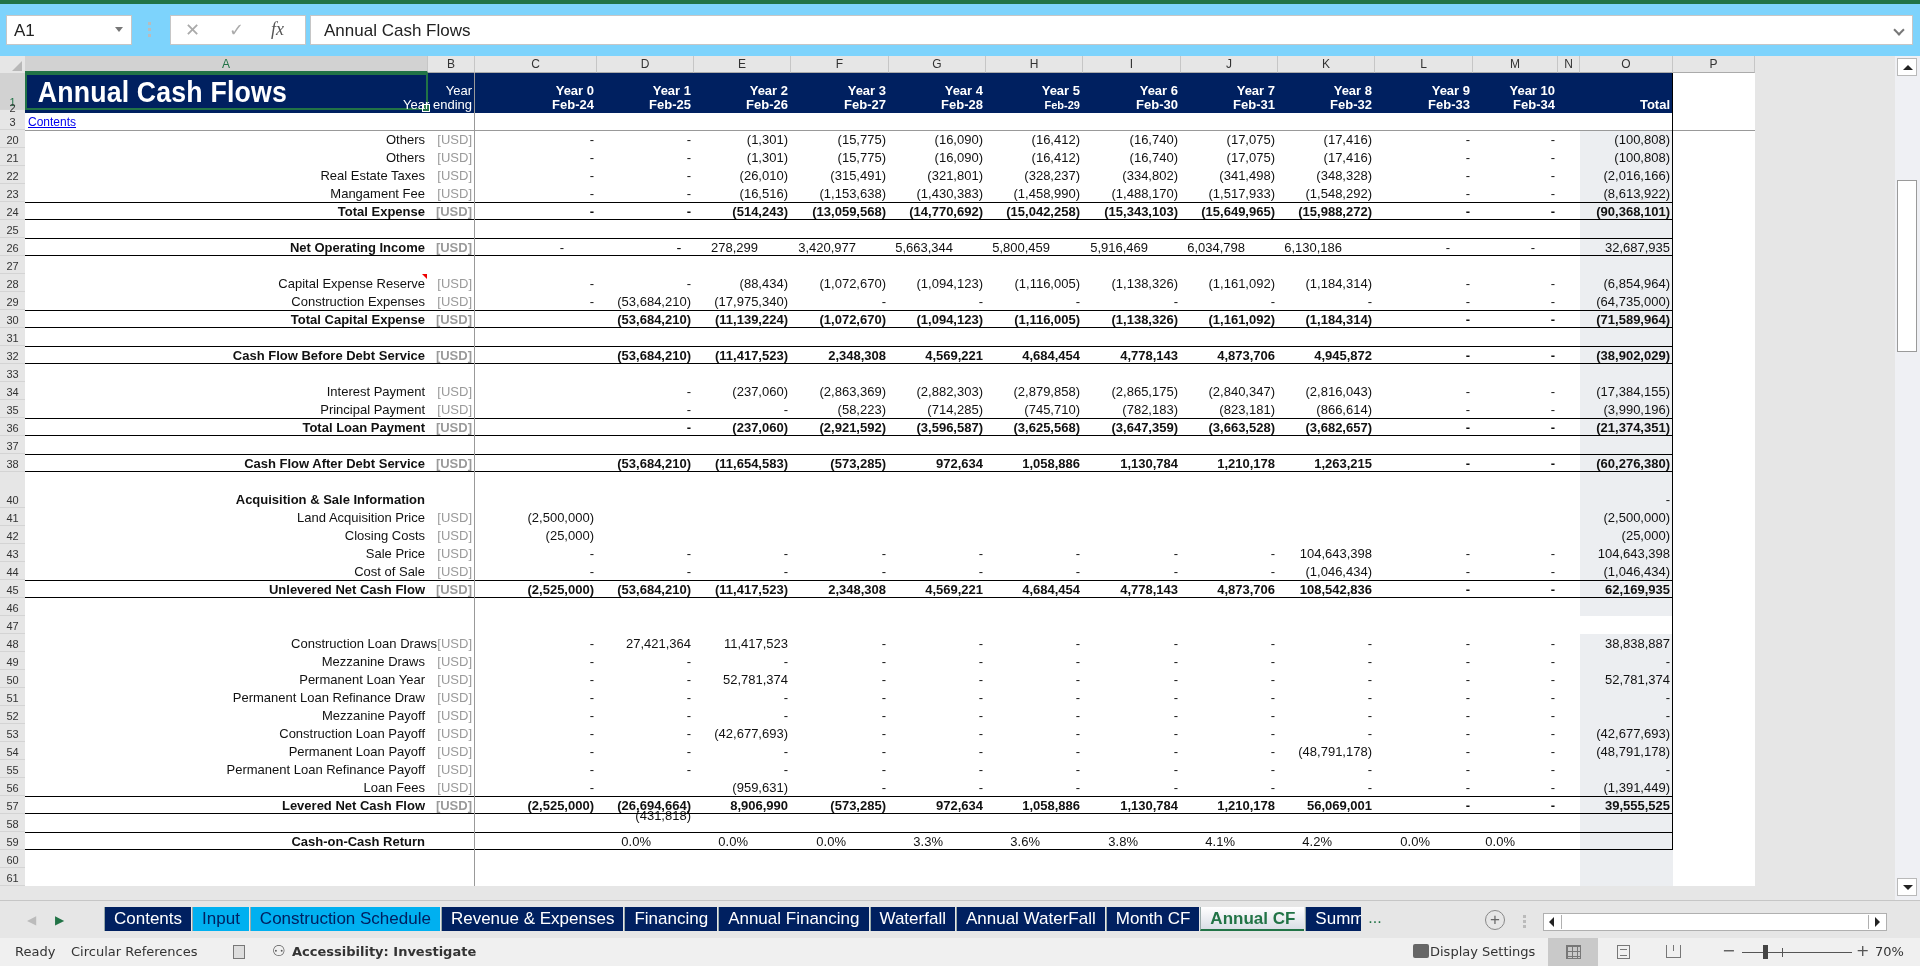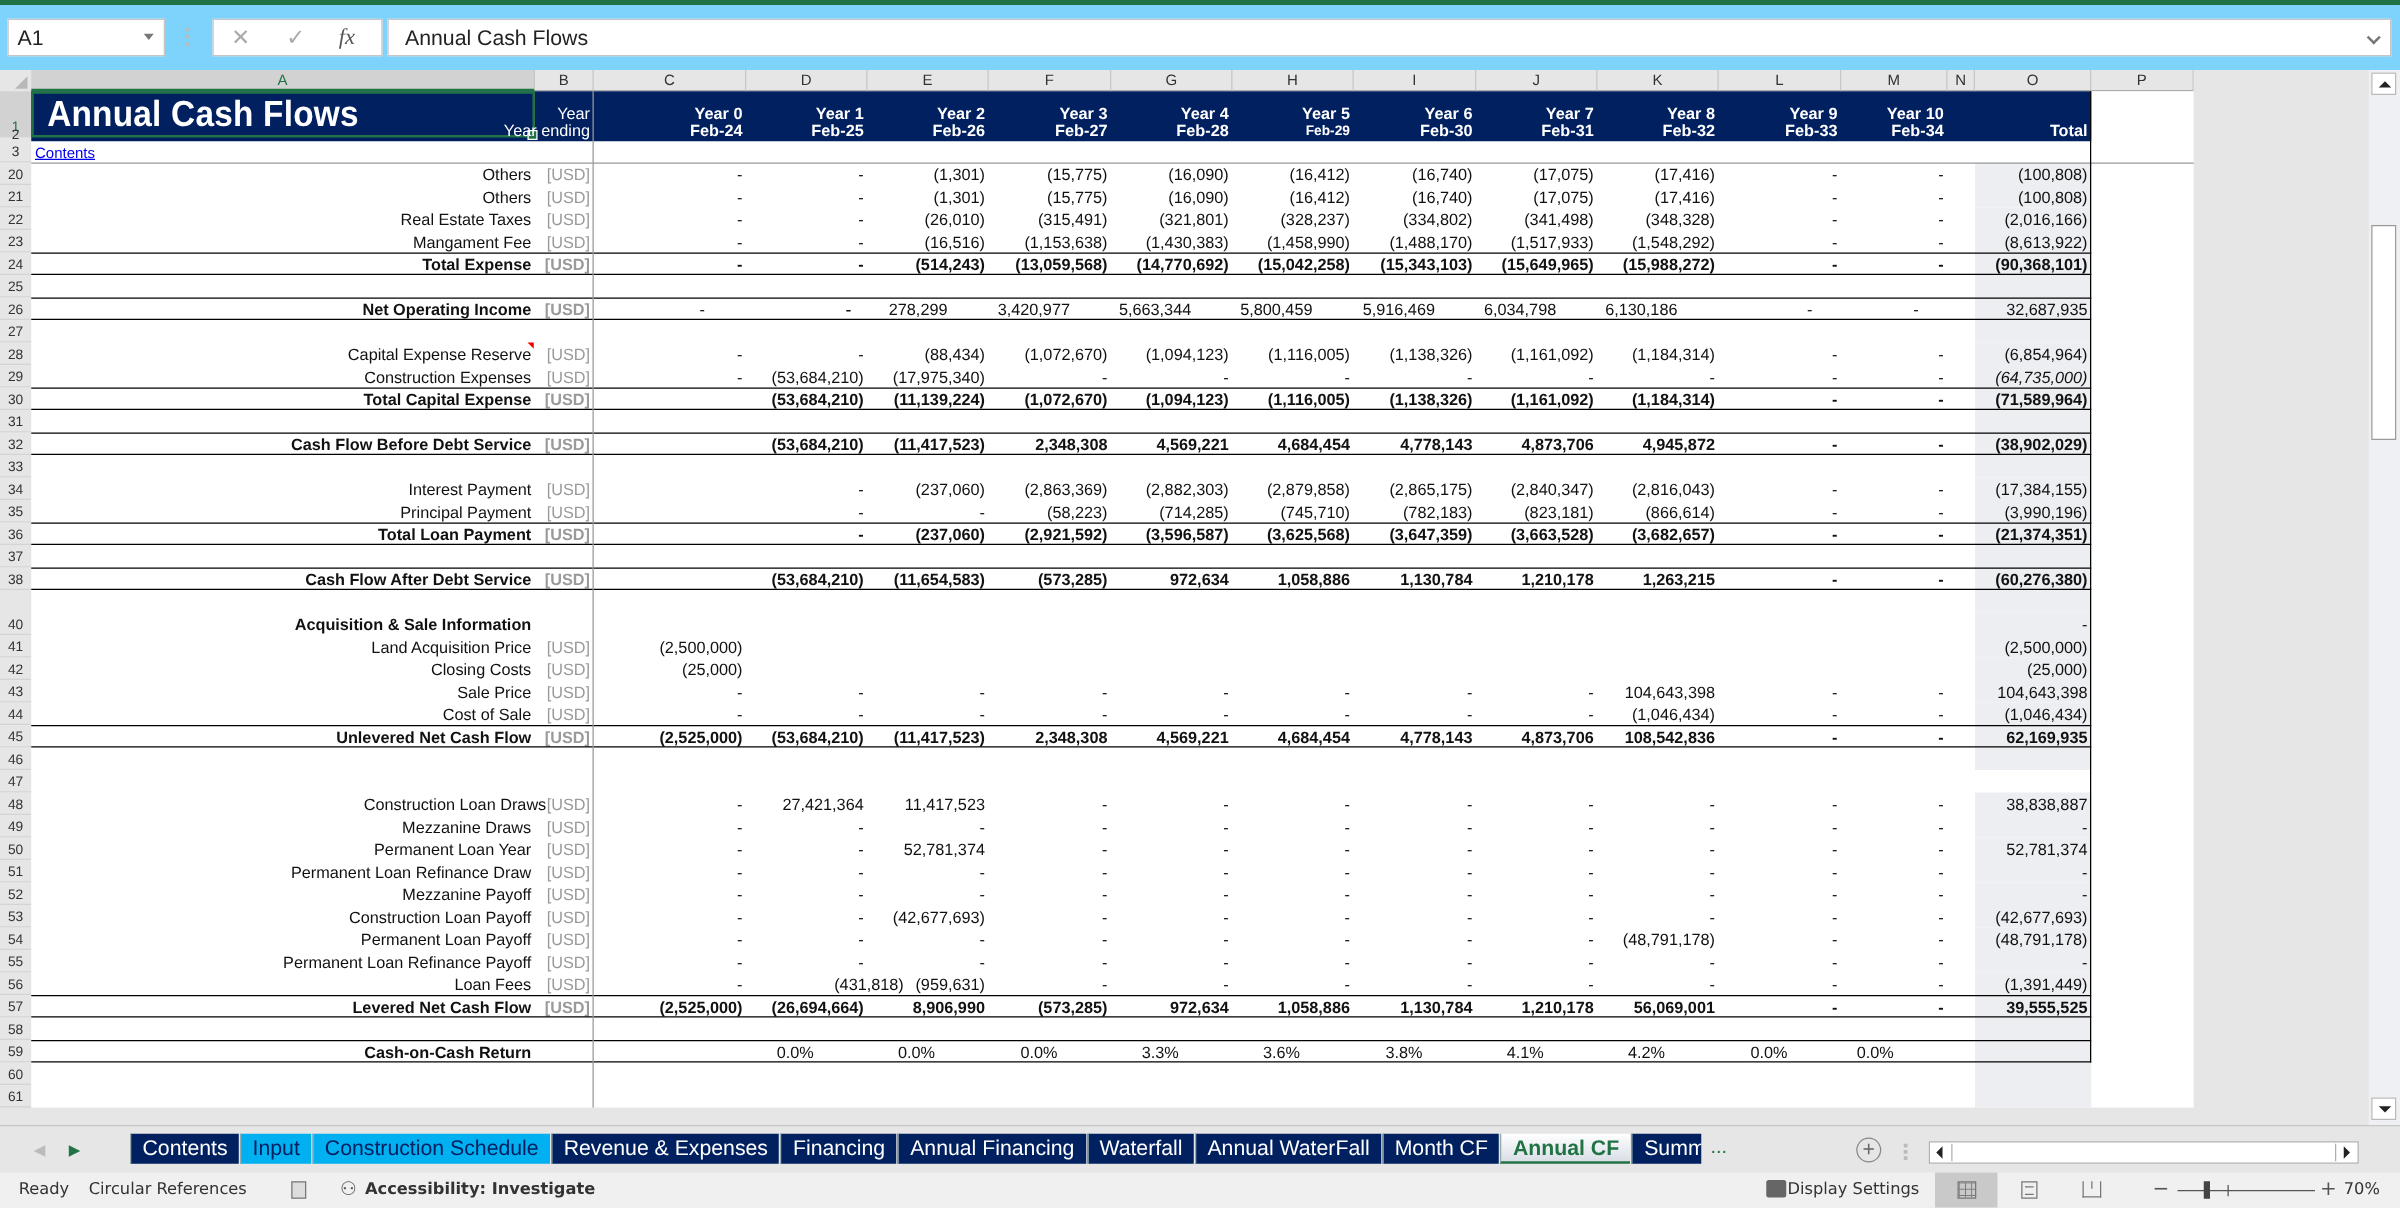--- a/index.html
+++ b/index.html
@@ -335,21 +335,21 @@
         <div class="cell" style="left: 766px; width: 98px;">(1,072,670)</div>
         <div class="cell" style="left: 864px; width: 97px;">(1,094,123)</div>
         <div class="cell" style="left: 961px; width: 97px;">(1,116,005)</div>
         <div class="cell" style="left: 1058px; width: 98px;">(1,138,326)</div>
         <div class="cell" style="left: 1156px; width: 97px;">(1,161,092)</div>
         <div class="cell" style="left: 1253px; width: 97px;">(1,184,314)</div>
         <div class="cell" style="left: 1350px; width: 98px;">-</div>
         <div class="cell" style="left: 1448px; width: 85px;">-</div>
       </div>
       <div class="row" style="top: 219px; height: 18px;">
-        <div class="cell gray-total" style="left: 1555px; width: 93px; font-style: italic;">(64,735,000)</div>
+        <div class="cell gray-total" style="left: 1555px; width: 93px;">(64,735,000)</div>
         <div class="cell" style="left: 0px; width: 403px;">Construction Expenses</div>
         <div class="cell unit" style="left: 403px; width: 47px;">[USD]</div>
         <div class="cell" style="left: 450px; width: 122px;">-</div>
         <div class="cell" style="left: 572px; width: 97px;">(53,684,210)</div>
         <div class="cell" style="left: 669px; width: 97px;">(17,975,340)</div>
         <div class="cell" style="left: 766px; width: 98px;">-</div>
         <div class="cell" style="left: 864px; width: 97px;">-</div>
         <div class="cell" style="left: 961px; width: 97px;">-</div>
         <div class="cell" style="left: 1058px; width: 98px;">-</div>
         <div class="cell" style="left: 1156px; width: 97px;">-</div>
@@ -652,21 +652,21 @@
         <div class="cell" style="left: 1156px; width: 97px;">-</div>
         <div class="cell" style="left: 1253px; width: 97px;">-</div>
         <div class="cell" style="left: 1350px; width: 98px;">-</div>
         <div class="cell" style="left: 1448px; width: 85px;">-</div>
       </div>
       <div class="row" style="top: 705px; height: 18px;">
         <div class="cell gray-total" style="left: 1555px; width: 93px;">(1,391,449)</div>
         <div class="cell" style="left: 0px; width: 403px;">Loan Fees</div>
         <div class="cell unit" style="left: 403px; width: 47px;">[USD]</div>
         <div class="cell" style="left: 450px; width: 122px;">-</div>
-        <div class="cell" style="left: 604px; width: 97px;">(431,818)</div>
+        <div class="cell" style="left: 572px; width: 97px; margin-top: 28px;">(431,818)</div>
         <div class="cell" style="left: 669px; width: 97px;">(959,631)</div>
         <div class="cell" style="left: 766px; width: 98px;">-</div>
         <div class="cell" style="left: 864px; width: 97px;">-</div>
         <div class="cell" style="left: 961px; width: 97px;">-</div>
         <div class="cell" style="left: 1058px; width: 98px;">-</div>
         <div class="cell" style="left: 1156px; width: 97px;">-</div>
         <div class="cell" style="left: 1253px; width: 97px;">-</div>
         <div class="cell" style="left: 1350px; width: 98px;">-</div>
         <div class="cell" style="left: 1448px; width: 85px;">-</div>
       </div>

